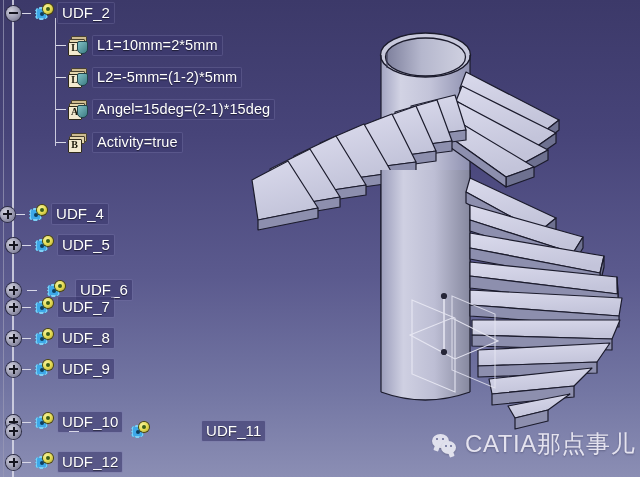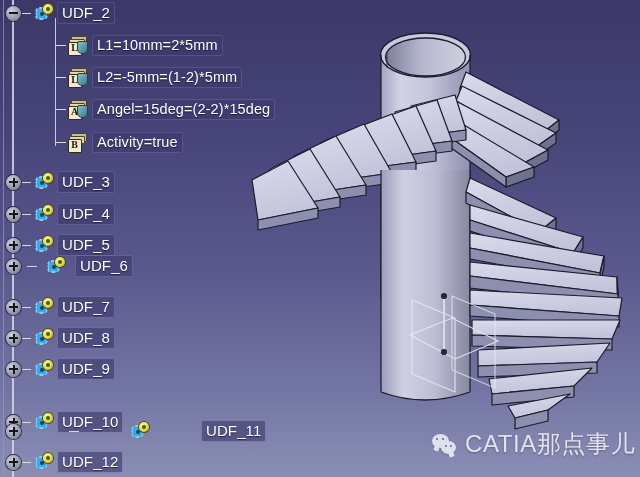--- a/index.html
+++ b/index.html
@@ -456,46 +456,36 @@
 
     <div class="node" style="left:56px; top:98px;">
       <div class="stub"></div>
       <div class="param-icon">
         <div class="p-back"></div>
           <div class="p-back2"></div>
           <div class="p-front"></div>
         <div class="p-glyph">A</div>
         <div class="p-tool"></div>
       </div>
-      <div class="node-label sub hl">Angel=15deg=(2-2)*15deg</div>
+      <div class="node-label sub hl">Angel=15deg=(2-1)*15deg</div>
     </div>
 
     <div class="node" style="left:56px; top:131px;">
       <div class="stub"></div>
       <div class="param-icon bool">
         <div class="p-back"></div>
           <div class="p-back2"></div>
           <div class="p-front"></div>
         <div class="p-glyph">B</div>
       </div>
       <div class="node-label sub hl">Activity=true</div>
     </div>
 
-    <div class="node" style="left:6px; top:171px;">
-      <div class="expander"></div>
-      <div class="stub"></div>
-      <div class="gear-icon">
-          <div class="g-body"></div>
-          <div class="g-hub"></div>
-          <div class="g-badge"></div>
-        </div>
-      <div class="node-label hl">UDF_3</div>
-    </div>
-
-    <div class="node" style="left:6px; top:203px;">
+
+    <div class="node" style="left:0; top:203px;">
       <div class="expander"></div>
       <div class="stub"></div>
       <div class="gear-icon">
           <div class="g-body"></div>
           <div class="g-hub"></div>
           <div class="g-badge"></div>
         </div>
       <div class="node-label hl">UDF_4</div>
     </div>
 
@@ -503,21 +493,21 @@
       <div class="expander"></div>
       <div class="stub"></div>
       <div class="gear-icon">
           <div class="g-body"></div>
           <div class="g-hub"></div>
           <div class="g-badge"></div>
         </div>
       <div class="node-label hl">UDF_5</div>
     </div>
 
-    <div class="node" style="left:6px; top:255px;gap:6px;">
+    <div class="node" style="left:6px; top:279px;gap:6px;">
       <div class="expander"></div>
       <div class="stub"></div>
       <div class="gear-icon">
           <div class="g-body"></div>
           <div class="g-hub"></div>
           <div class="g-badge"></div>
         </div>
       <div class="node-label hl">UDF_6</div>
     </div>
 

